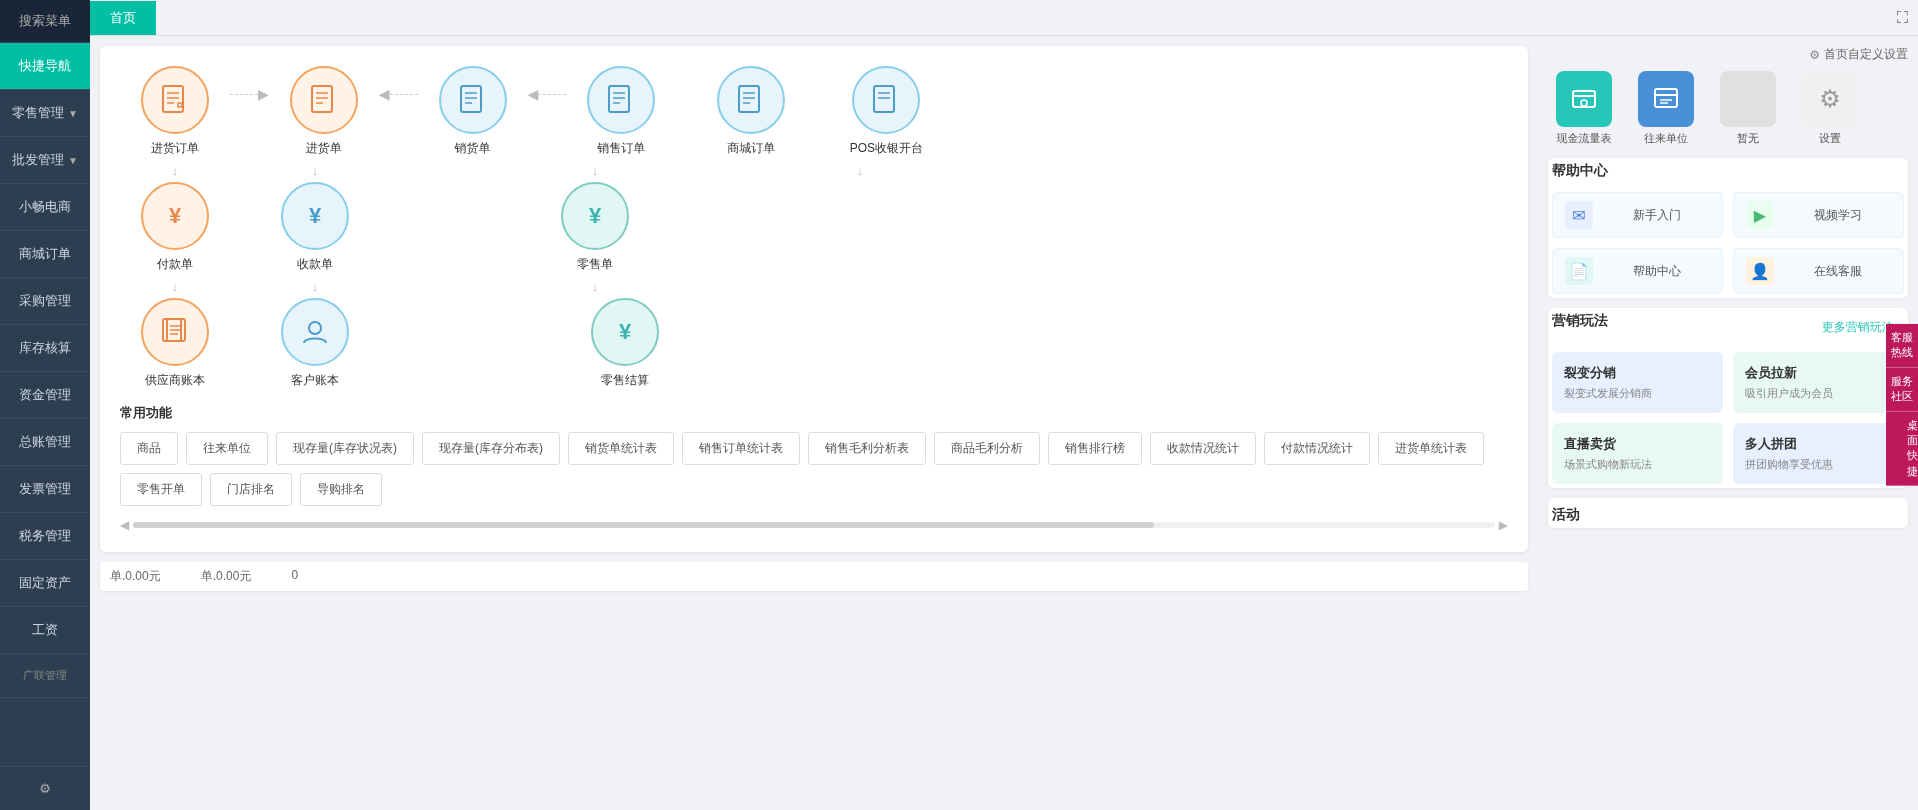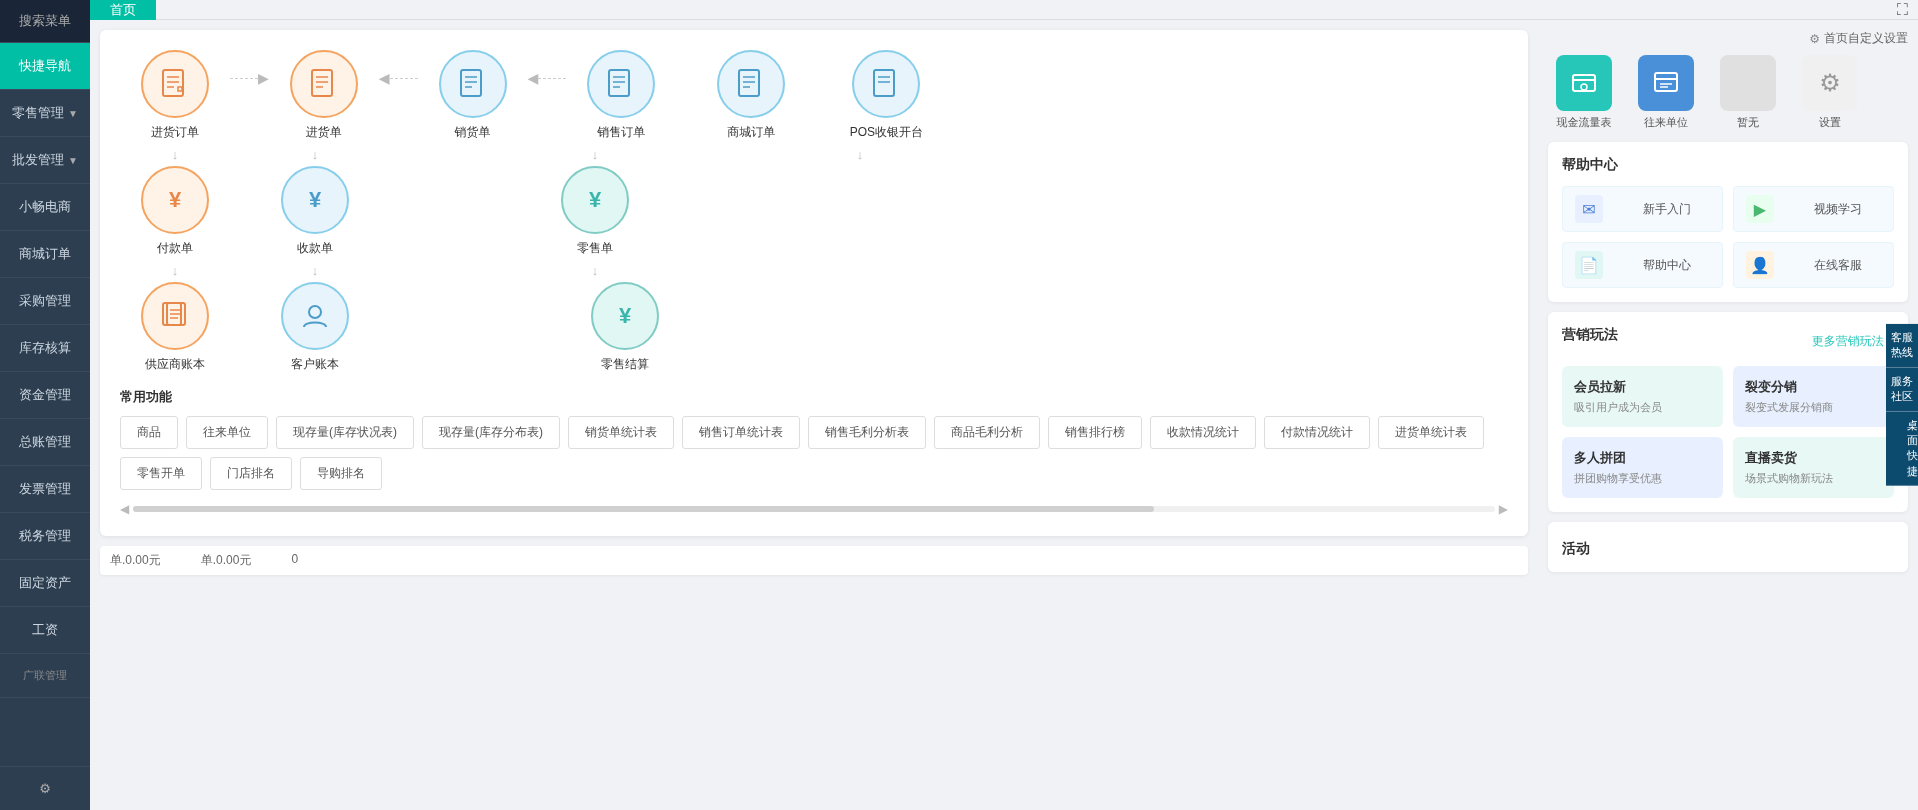--- a/index.html
+++ b/index.html
@@ -13,21 +13,21 @@
     .sidebar-search { background: #1a2637; padding: 12px 10px; color: #aaa; font-size: 13px; cursor: pointer; text-align: center; border-bottom: 1px solid #3a4a5c; }
     .sidebar-nav-item { color: #cdd6e0; padding: 14px 5px; text-align: center; cursor: pointer; font-size: 13px; border-bottom: 1px solid #3a4a5c; display: flex; align-items: center; justify-content: center; gap: 4px; position: relative; }
     .sidebar-nav-item.active { background: #00bfa5; color: #fff; align-items: center; }
     .sidebar-nav-item .arrow { font-size: 10px; color: #aaa; }
     .sidebar-bottom { margin-top: auto; padding: 14px 5px; color: #aaa; text-align: center; border-top: 1px solid #3a4a5c; cursor: pointer; }
     
     
     .main-area { flex: 1; display: flex; flex-direction: column; overflow: hidden; }
     
     
-    .tab-bar { background: #f0f2f5; display: flex; align-items: center; border-bottom: 1px solid #ddd; height: 20px; text-align: center; }
+    .tab-bar { background: #f0f2f5; display: flex; align-items: center; border-bottom: 1px solid #ddd; height: 36px; text-align: center; }
     .tab { padding: 8px 20px; background: #00bfa5; color: #fff; font-size: 13px; cursor: pointer; border-radius: 0; }
     .fullscreen-btn { margin-left: auto; margin-right: 10px; color: #666; cursor: pointer; font-size: 16px; }
     
     
     .content-area { flex: 1; display: flex; overflow: hidden; }
     
     
     .main-panel { flex: 1; padding: 10px; overflow: auto; background: #f0f2f5; }
     
     
@@ -56,21 +56,21 @@
     .quick-icons { display: flex; gap: 10px; margin-bottom: 12px; }
     .quick-icon-item { display: flex; flex-direction: column; align-items: center; width: 72px; cursor: pointer; }
     .quick-icon-box { width: 56px; height: 56px; border-radius: 8px; display: flex; align-items: center; justify-content: center; font-size: 22px; margin-bottom: 4px; }
     .quick-icon-box.teal { background: #26c6b8; color: #fff; }
     .quick-icon-box.blue2 { background: #4a90d9; color: #fff; }
     .quick-icon-box.gray { background: #e0e0e0; color: #999; }
     .quick-icon-box.gray2 { background: #f0f0f0; color: #999; }
     .quick-icon-label { font-size: 11px; color: #555; text-align: center; }
     
     
-    .panel-section { background: #fff; border-radius: 6px; padding: 14px; margin-bottom: 10px; box-shadow: 0 1px 4px rgba(0,0,0,0.06); }
+    .panel-section { background: #fff; border-radius: 6px; padding: 4px; margin-bottom: 10px; box-shadow: 0 1px 4px rgba(0,0,0,0.06); }
     .section-title { font-size: 14px; font-weight: bold; color: #333; margin-bottom: 12px; }
     .help-grid { display: grid; grid-template-columns: 1fr 1fr; gap: 10px; }
     .help-item { display: flex; align-items: center; gap: 8px; padding: 8px 12px; border: 1px solid #e8f4fc; border-radius: 4px; cursor: pointer; background: #f5faff; }
     .help-icon { width: 28px; height: 28px; border-radius: 4px; display: flex; align-items: center; justify-content: center; font-size: 16px; }
     .help-icon.blue { background: #e8f0ff; color: #4a7fd4; }
     .help-icon.green { background: #e8fff0; color: #4ab870; }
     .help-icon.teal2 { background: #e0f7f4; color: #26a69a; }
     .help-icon.orange2 { background: #fff3e0; color: #f57c00; }
     .help-text { font-size: 12px; color: #555; margin-left: 32px; }
     
@@ -79,21 +79,21 @@
     .marketing-more { font-size: 12px; color: #26c6b8; cursor: pointer; }
     .marketing-grid { display: grid; grid-template-columns: 1fr 1fr; gap: 10px; }
     .marketing-item { border-radius: 6px; padding: 12px; cursor: pointer; }
     .marketing-item.light-green { background: #e8f8f5; }
     .marketing-item.light-blue { background: #e8f0ff; }
     .marketing-title { font-size: 13px; font-weight: bold; color: #333; margin-bottom: 4px; }
     .marketing-desc { font-size: 11px; color: #888; }
     
     
     .float-btns { position: fixed; right: 0; top: 50%; transform: translateY(-50%); display: flex; flex-direction: column; }
-    .float-btn { background: #0c4a6e; color: #fff; width: 32px; padding: 6px 4px; text-align: center; font-size: 11px; cursor: pointer; border-bottom: 1px solid rgba(255,255,255,0.3); line-height: 1.4; }
+    .float-btn { background: #be185d; color: #fff; width: 32px; padding: 6px 4px; text-align: center; font-size: 11px; cursor: pointer; border-bottom: 1px solid rgba(255,255,255,0.3); line-height: 1.4; }
     
     
     .activity-title { font-size: 14px; font-weight: bold; color: #333; margin-top: 4px; }
   </style>
 </head>
 <body>
 
 <div class="app-container">
 
   <div class="sidebar">
@@ -438,35 +438,35 @@
             </div>
           </div>
         </div>
 
         <div class="panel-section">
           <div class="marketing-header">
             <span class="section-title">营销玩法</span>
             <span class="marketing-more">更多营销玩法 &gt;</span>
           </div>
           <div class="marketing-grid">
+            <div class="marketing-item light-blue">
+              <div class="marketing-title">裂变分销</div>
+              <div class="marketing-desc">裂变式发展分销商</div>
+            </div>
             <div class="marketing-item light-green">
               <div class="marketing-title">会员拉新</div>
               <div class="marketing-desc">吸引用户成为会员</div>
             </div>
-            <div class="marketing-item light-blue">
-              <div class="marketing-title">裂变分销</div>
-              <div class="marketing-desc">裂变式发展分销商</div>
+            <div class="marketing-item light-green">
+              <div class="marketing-title">直播卖货</div>
+              <div class="marketing-desc">场景式购物新玩法</div>
             </div>
             <div class="marketing-item light-blue">
               <div class="marketing-title">多人拼团</div>
               <div class="marketing-desc">拼团购物享受优惠</div>
-            </div>
-            <div class="marketing-item light-green">
-              <div class="marketing-title">直播卖货</div>
-              <div class="marketing-desc">场景式购物新玩法</div>
             </div>
           </div>
         </div>
 
         <div class="panel-section">
           <div class="activity-title">活动</div>
         </div>
       </div>
     </div>
   </div>

